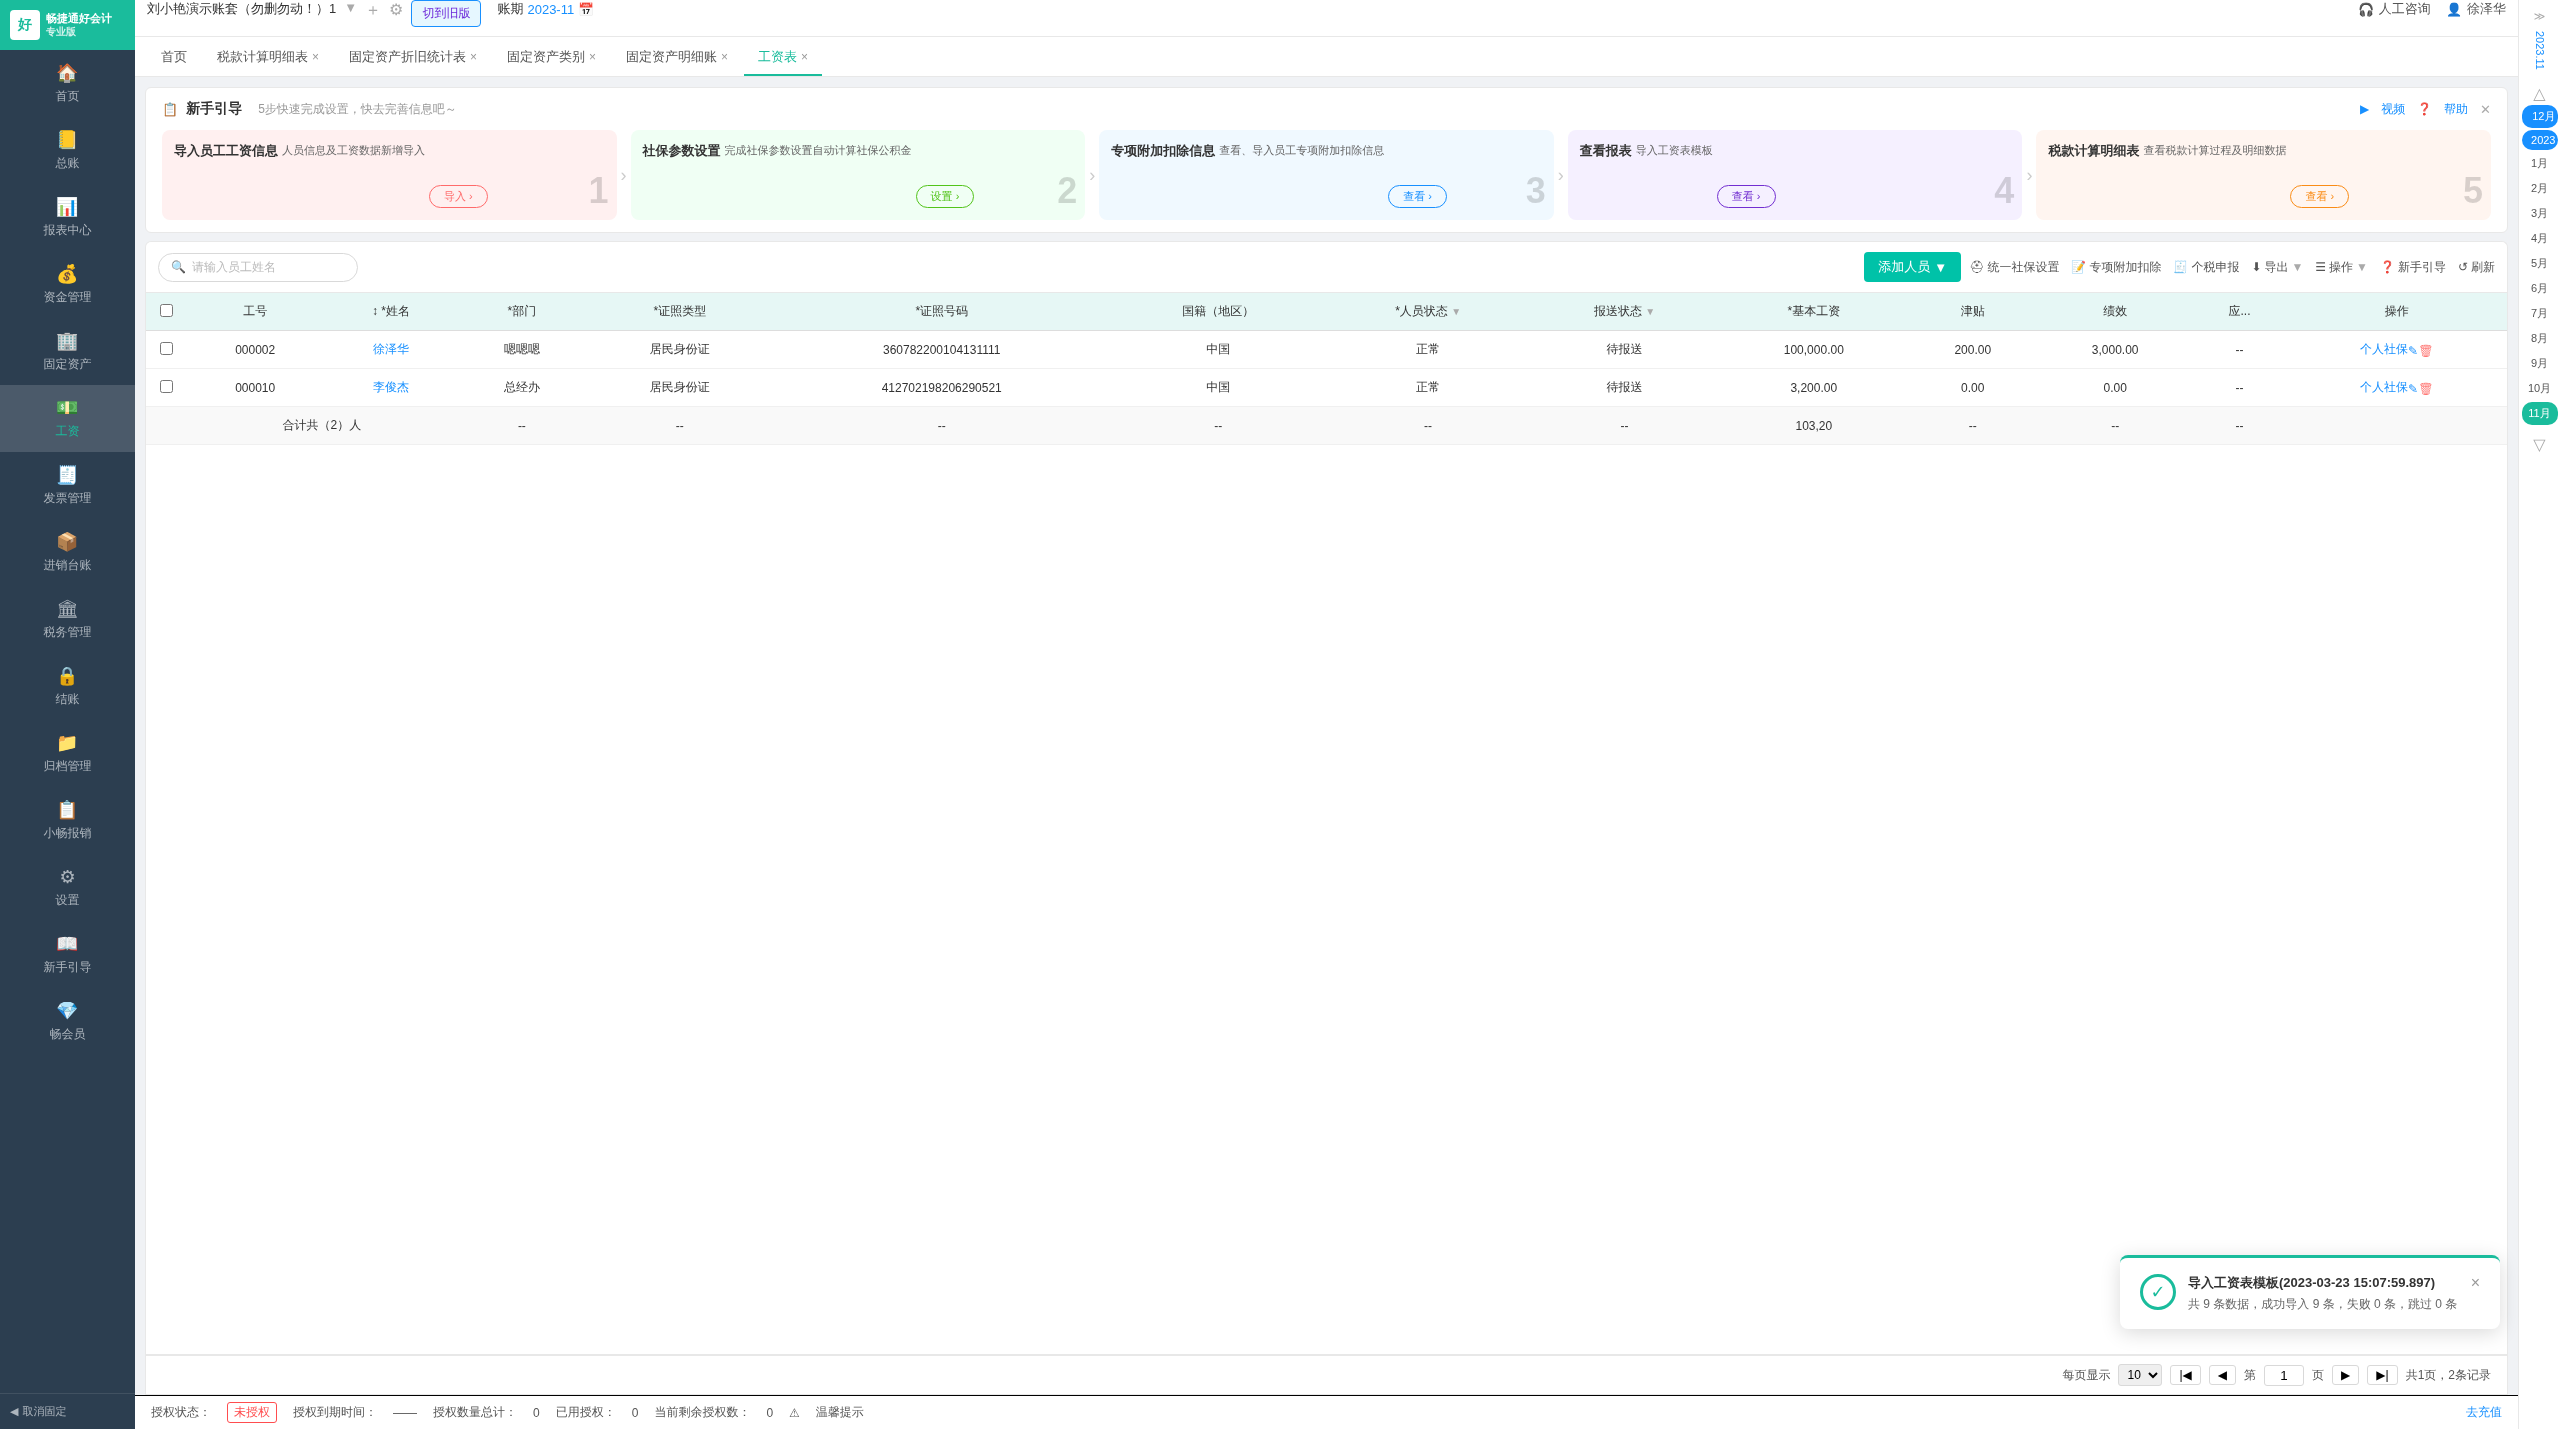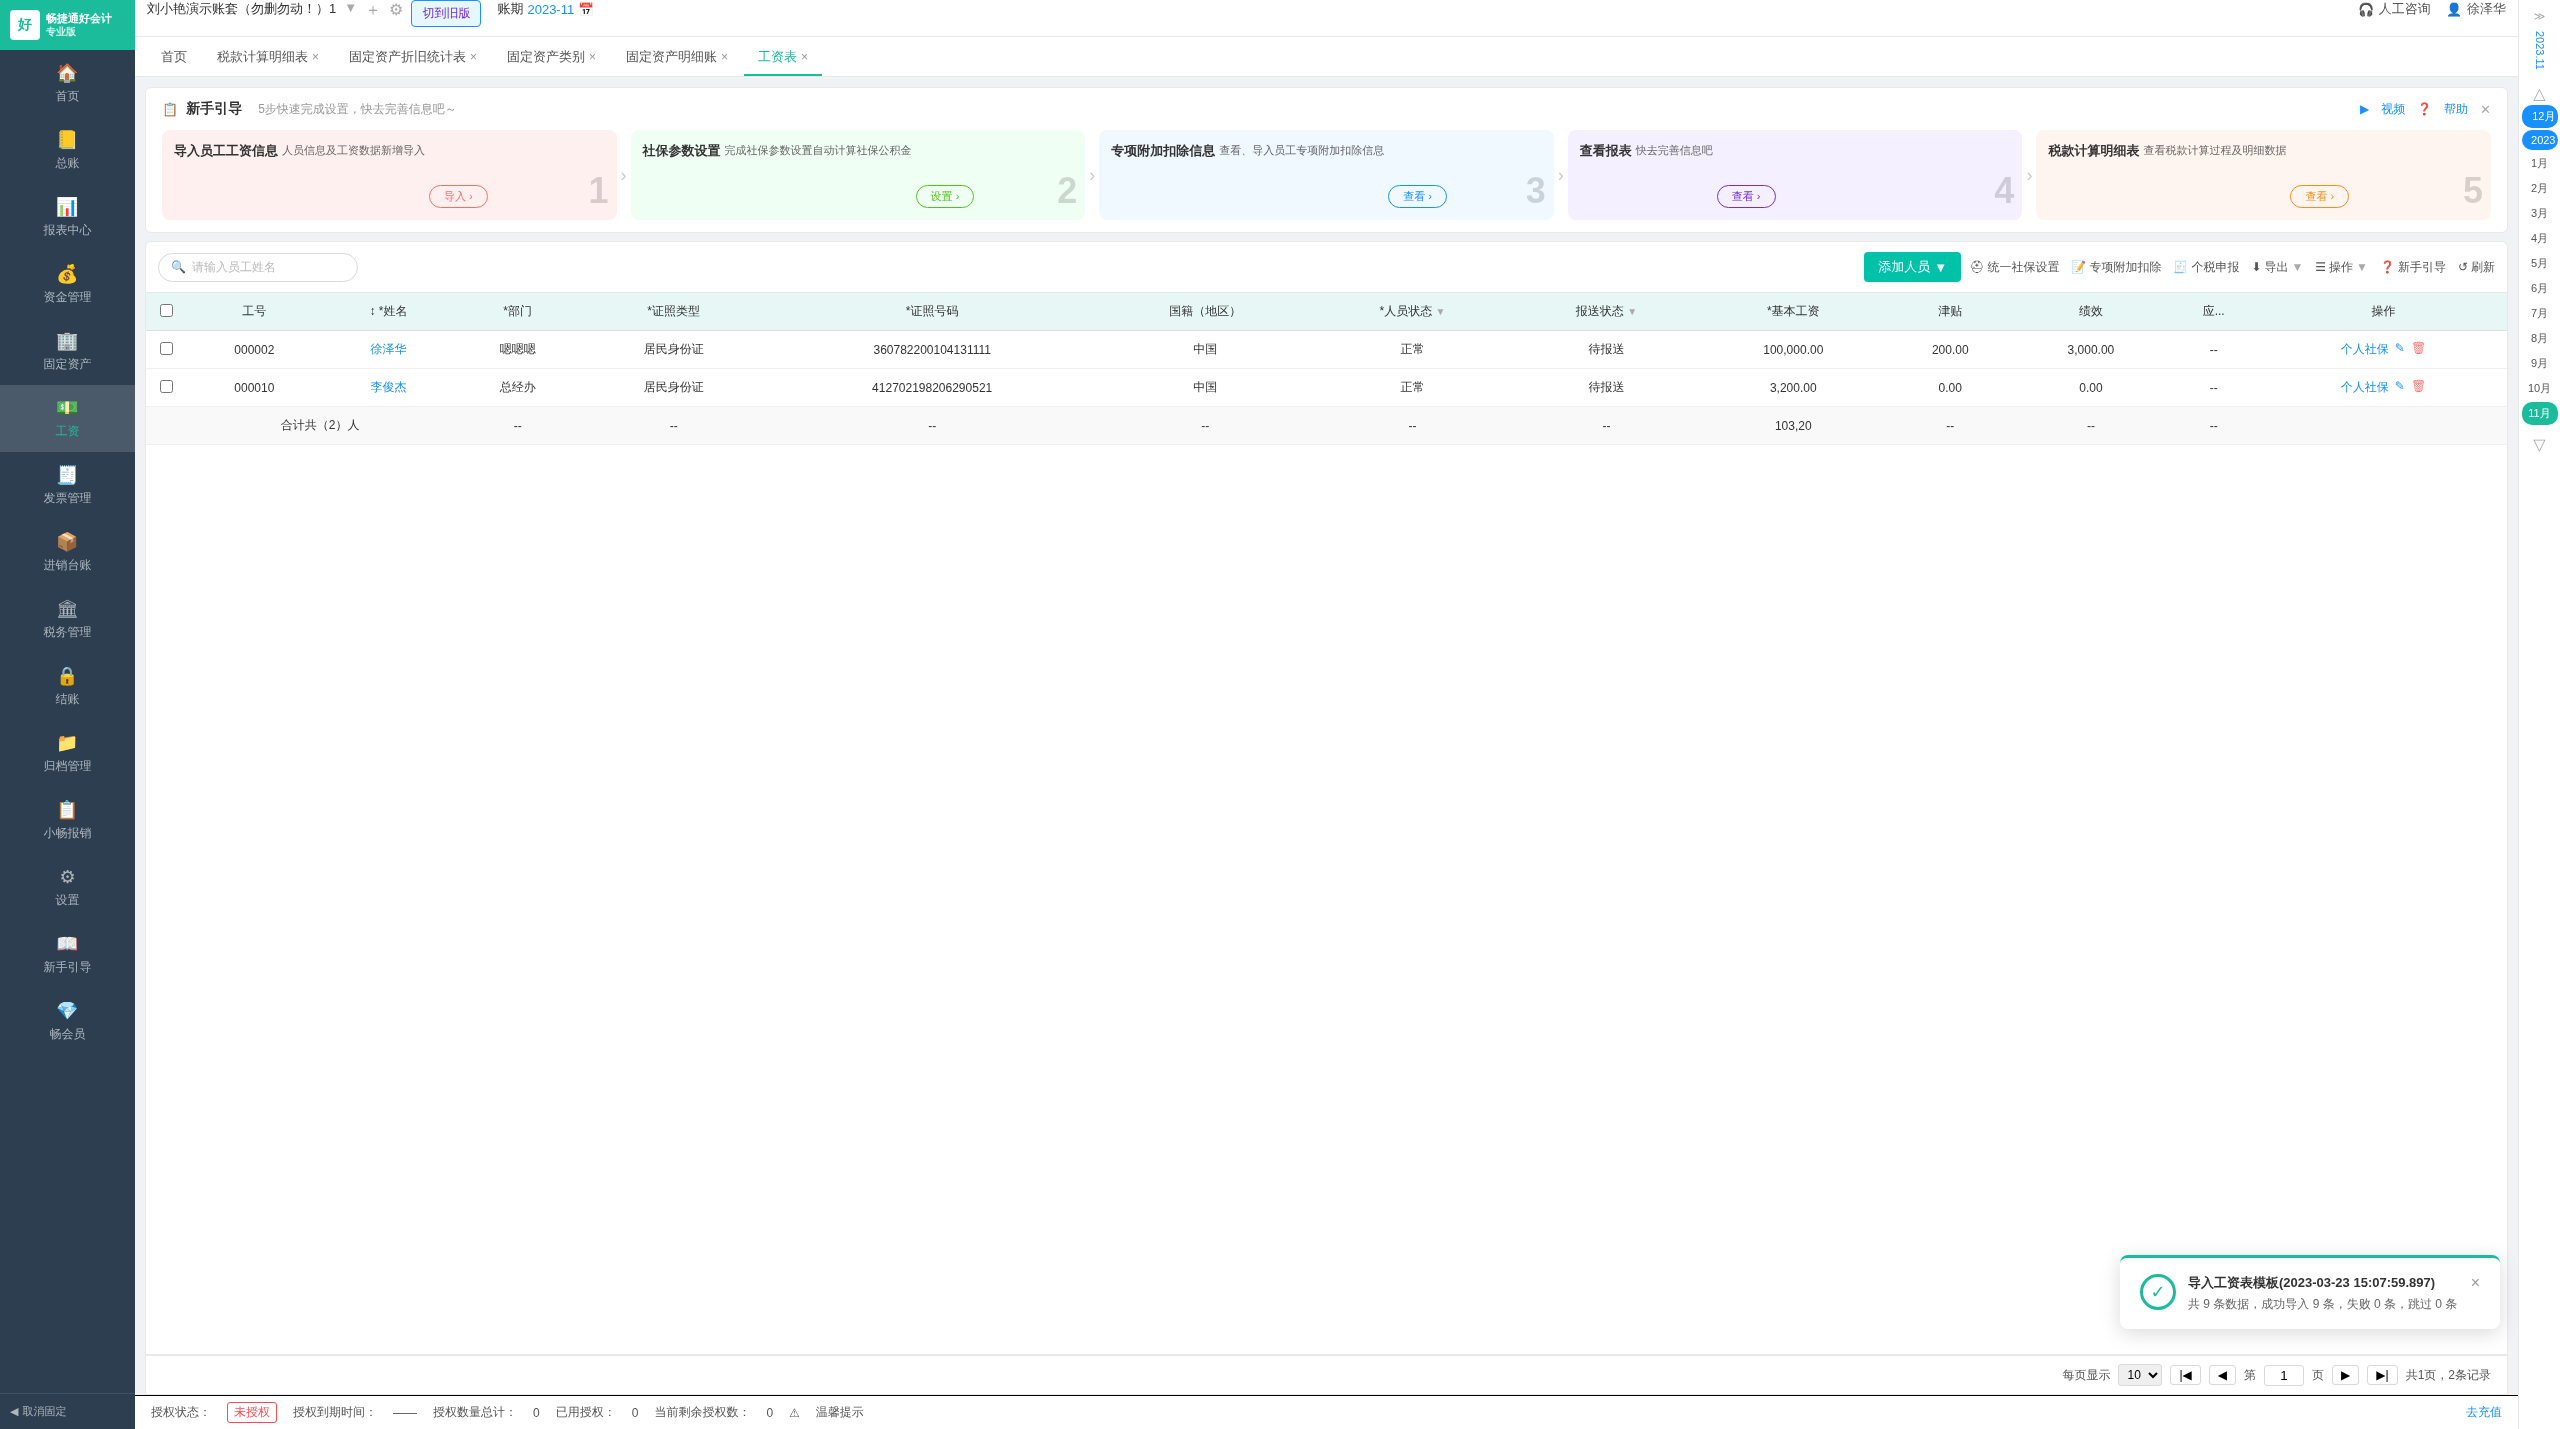--- a/index.html
+++ b/index.html
@@ -281,21 +281,21 @@
       position: relative;
     }
     td {
       padding: 10px 8px;
       text-align: center;
       border-bottom: 1px solid #f0f0f0;
       color: #333;
     }
     .td-link { color: #1890ff; cursor: pointer; }
     .checkbox-cell { width: 40px; }
-    .op-cell { white-space: nowrap; display: flex; align-items: flex-start; gap: 6px; justify-content: center; }
+    .op-cell { white-space: nowrap; display: flex; align-items: flex-end; gap: 0; justify-content: center; }
     .op-link { color: #1890ff; cursor: pointer; font-size: 12px; }
 
     
     .summary-row td { background: #f9f9f9; font-weight: 500; }
 
     
     .pagination {
       background: white;
       margin: 0 10px;
       border: 1px solid #e8e8e8;
@@ -573,21 +573,21 @@
           <div class="step-arrow">›</div>
           <div class="guide-step guide-step-3" style="background: rgb(240, 249, 255);">
     <div class="step-title">专项附加扣除信息</div>
     <div class="step-desc">查看、导入员工专项附加扣除信息</div>
     <button class="step-btn step-btn-blue">查看 ›</button>
     <div class="step-number">3</div>
   </div>
           <div class="step-arrow">›</div>
           <div class="guide-step guide-step-4" style="background: rgb(245, 240, 255);">
     <div class="step-title">查看报表</div>
-    <div class="step-desc">快去完善信息吧</div>
+    <div class="step-desc">导入工资表模板</div>
     <button class="step-btn step-btn-purple">查看 ›</button>
     <div class="step-number">4</div>
   </div>
           <div class="step-arrow">›</div>
           <div class="guide-step guide-step-5" style="background: rgb(255, 245, 240);">
     <div class="step-title">税款计算明细表</div>
     <div class="step-desc">查看税款计算过程及明细数据</div>
     <button class="step-btn step-btn-orange">查看 ›</button>
     <div class="step-number">5</div>
   </div>

